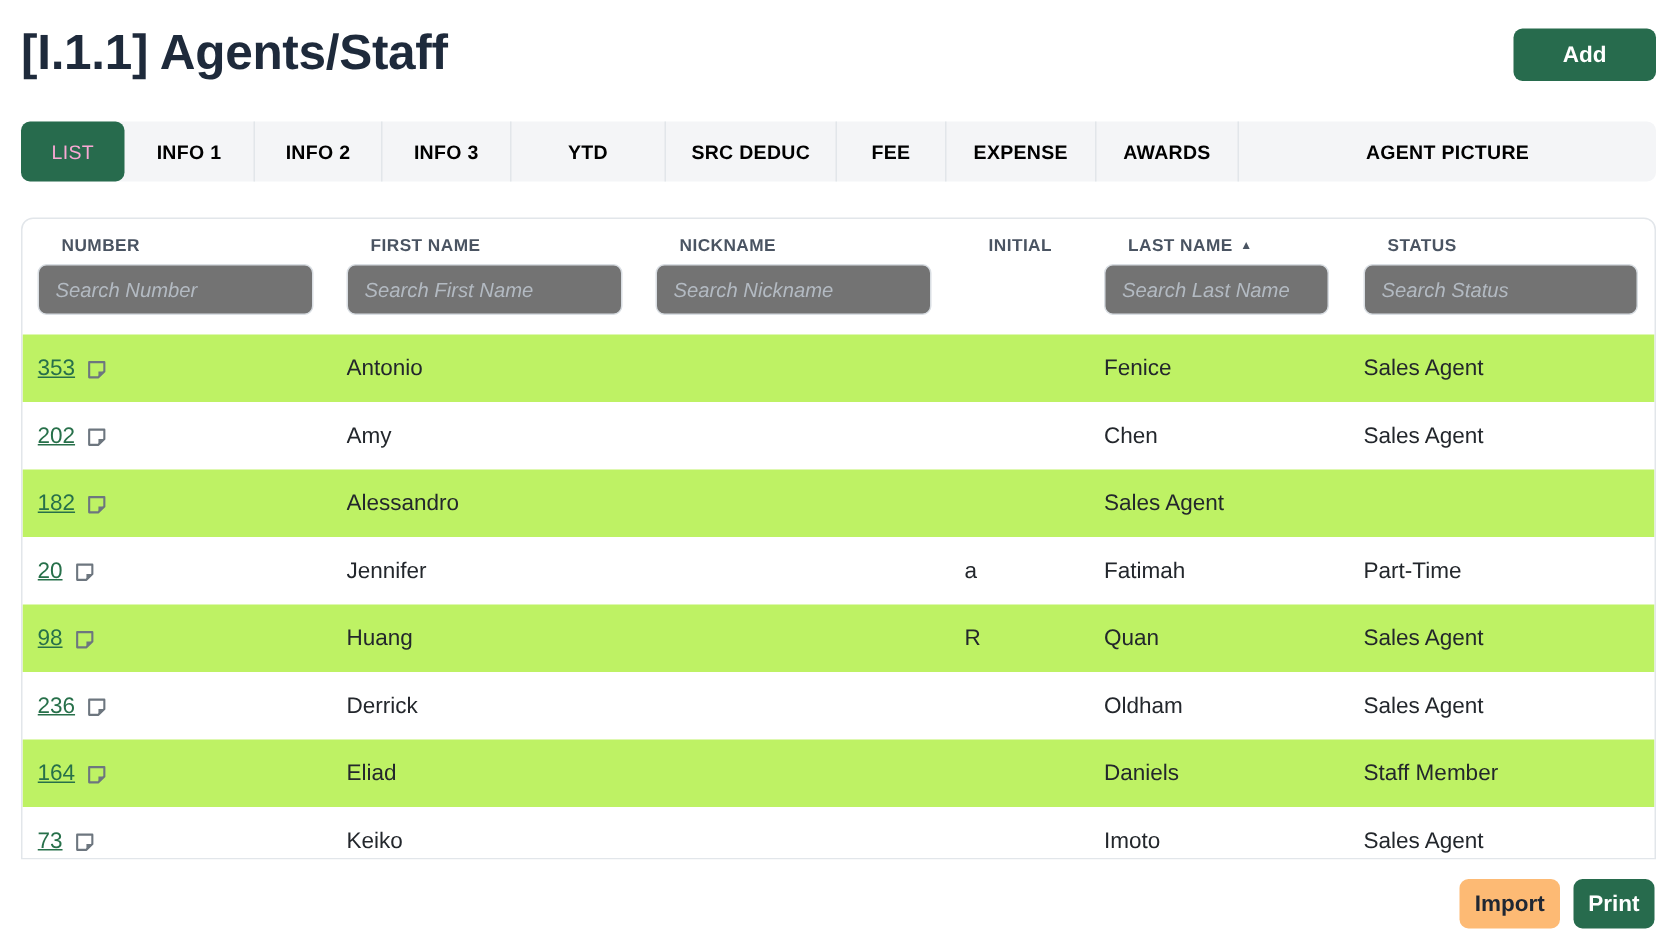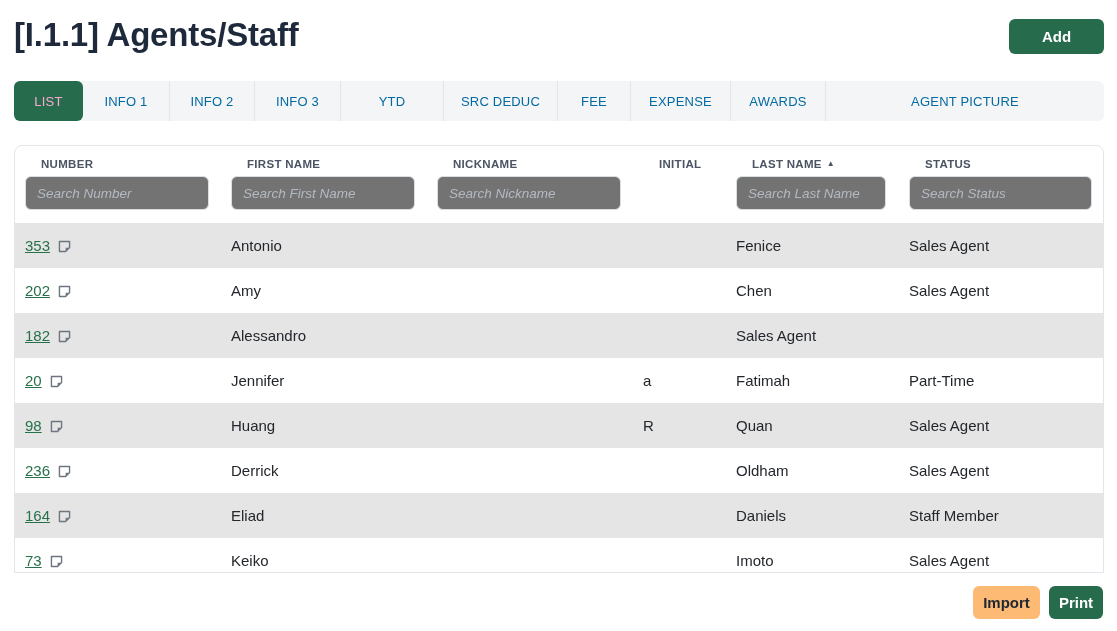--- a/index.html
+++ b/index.html
@@ -29,23 +29,24 @@
   .btn-gray  { background: #fdba74; color: #1f2733; }
   .add-btn { position: absolute; top: 19px; right: 13px; width: 95px; height: 35px; }
 
   
   .tabs {
     position: absolute; top: 81px; left: 14px; right: 13px; height: 40px;
     display: flex; background: #f4f5f7; border-radius: 6px;
   }
   .tab {
     display: flex; align-items: center; justify-content: center;
-    font-size: 13px; color: #0369a1; letter-spacing: 0.2px;
+    font-size: 13px; color: #000000; letter-spacing: 0.2px;
     border-right: 1px solid #e2e6ea; cursor: pointer;
     white-space: nowrap;
+    font-weight: bold;
   }
   .tab:last-child { border-right: none; }
   .tab.active {
     background: #276b4d; color: #f9a8d4; font-weight: 400;
     border-radius: 6px; border-right: none;
   }
 
   
   .table-card {
     position: absolute; top: 145px; left: 14px; right: 13px; height: 428px;
@@ -69,21 +70,21 @@
   .search-input {
     height: 34px; border: 1px solid #d9dee3; border-radius: 6px;
     padding: 0 11px; font-family: inherit; font-size: 13.5px;
     color: #212529; background: #737373; outline: none; display: block;
   }
   .search-input::placeholder { color: #b3bac2; font-style: italic; }
   .w-num { width: 184px; } .w-std { width: 184px; }
   .w-last { width: 150px; } .w-status { width: 183px; }
 
   .data-row { height: 45px; align-items: center; font-size: 15px; color: #23272c; }
-  .data-row.striped { background: #e5e5e5; }
+  .data-row.striped { background: #bef264; }
   .cell { overflow: hidden; white-space: nowrap; }
   .num-cell { display: flex; align-items: center; gap: 7px; }
   .num-link { color: #27704a; text-decoration: underline; cursor: pointer; }
   .note-icon { display: inline-flex; cursor: pointer; margin-top: 2px; }
 
   
   .footer-bar {
     position: absolute; left: 0; right: 0; bottom: 0; height: 58px;
     background: #ffffff;
     display: flex; align-items: center; justify-content: flex-end;

